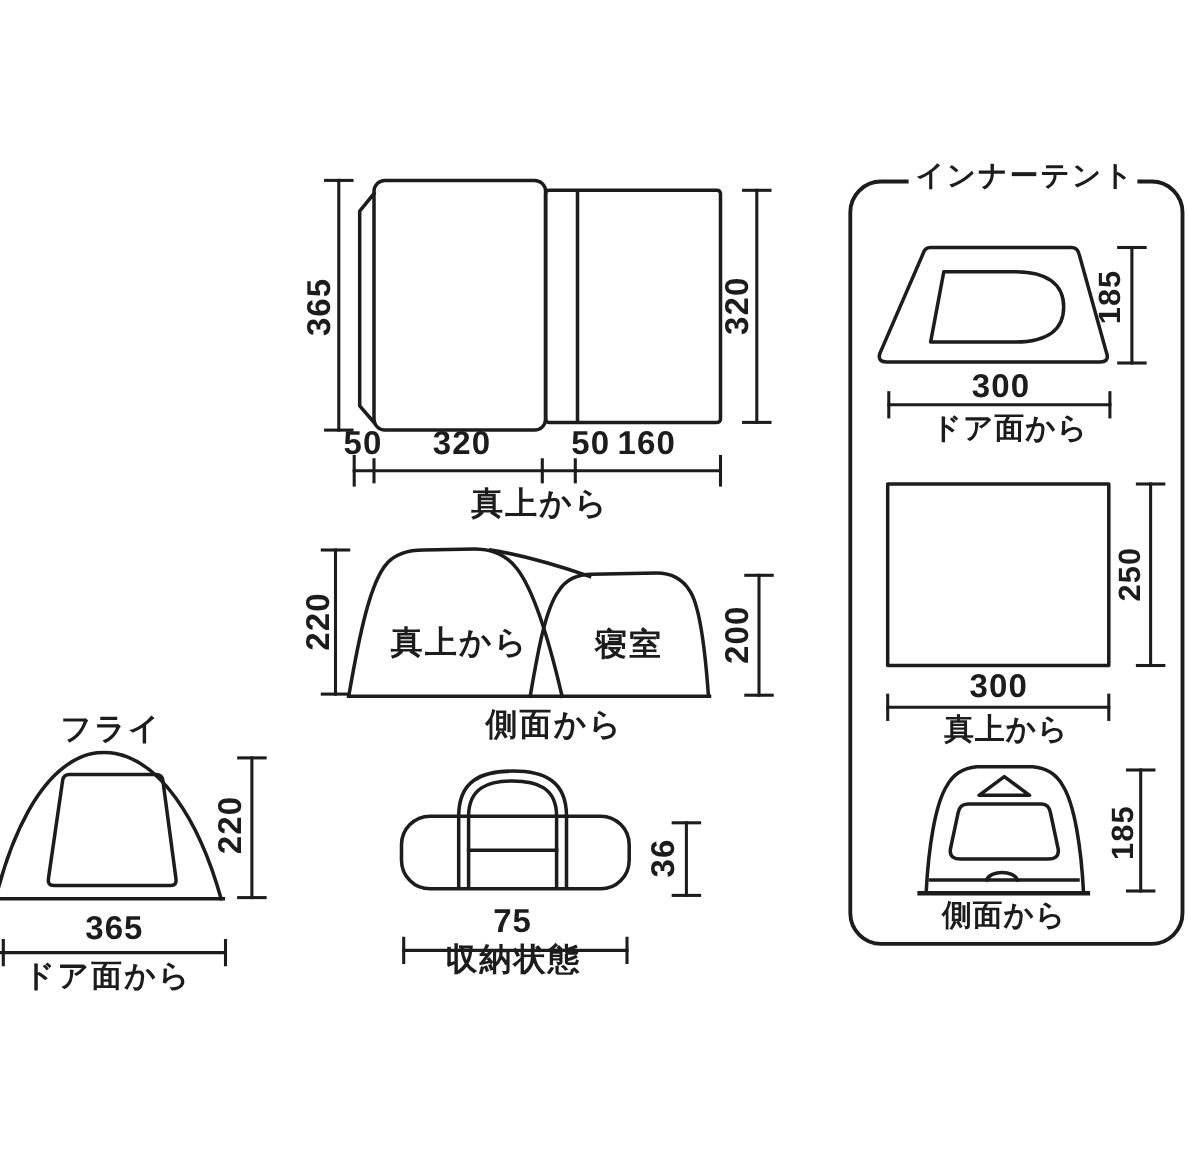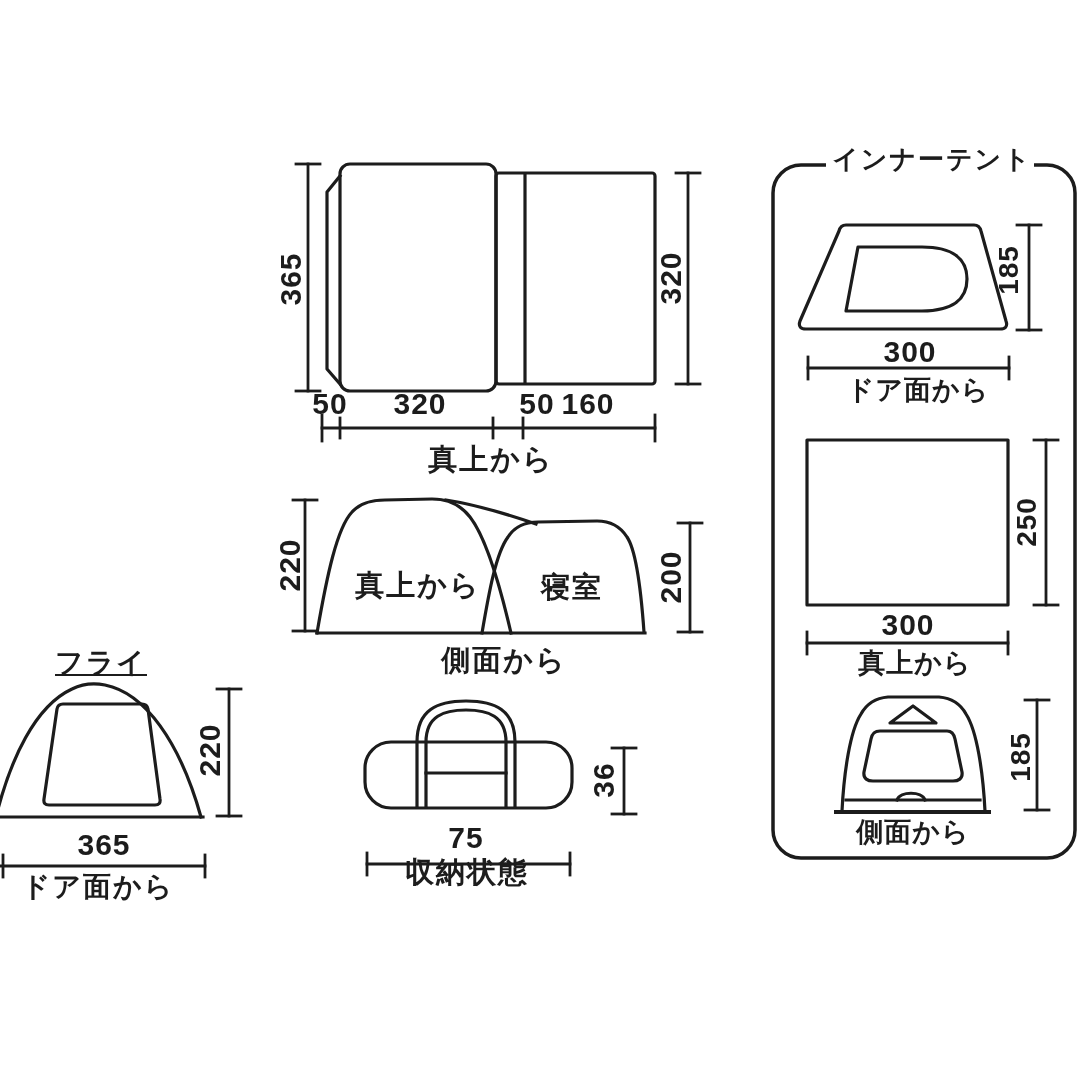--- a/index.html
+++ b/index.html
@@ -166,21 +166,21 @@
   <div class="lbl num" style="left:537px;top:404px;">50</div>
   <div class="lbl num" style="left:588px;top:404px;">160</div>
   <div class="lbl jp" style="left:491px;top:459px;">真上から</div>
 
   <div class="lbl rot num" style="left:290px;top:565px;">220</div>
   <div class="lbl rot num" style="left:671px;top:577px;">200</div>
   <div class="lbl jp" style="left:418px;top:585px;">真上から</div>
   <div class="lbl jp" style="left:572px;top:587px;">寝室</div>
   <div class="lbl jp" style="left:504px;top:660px;">側面から</div>
 
-  <div class="lbl jp" style="left:101px;top:663px;font-size:28px;text-decoration:underline;">フライ</div>
+  <div class="lbl jp" style="left:101px;top:663px;font-size:28px;">フライ</div>
   <div class="lbl rot num" style="left:210px;top:750px;">220</div>
   <div class="lbl num" style="left:104px;top:845px;">365</div>
   <div class="lbl jp" style="left:98px;top:887px;font-size:28px;">ドア面から</div>
 
   <div class="lbl rot num" style="left:604px;top:780px;">36</div>
   <div class="lbl num" style="left:466px;top:838px;">75</div>
   <div class="lbl jp" style="left:467px;top:874px;font-family:Liberation Mono, monospace;">収納状態</div>
 
   <div class="lbl jpT" style="left:932px;top:159px;">インナーテント</div>
 

